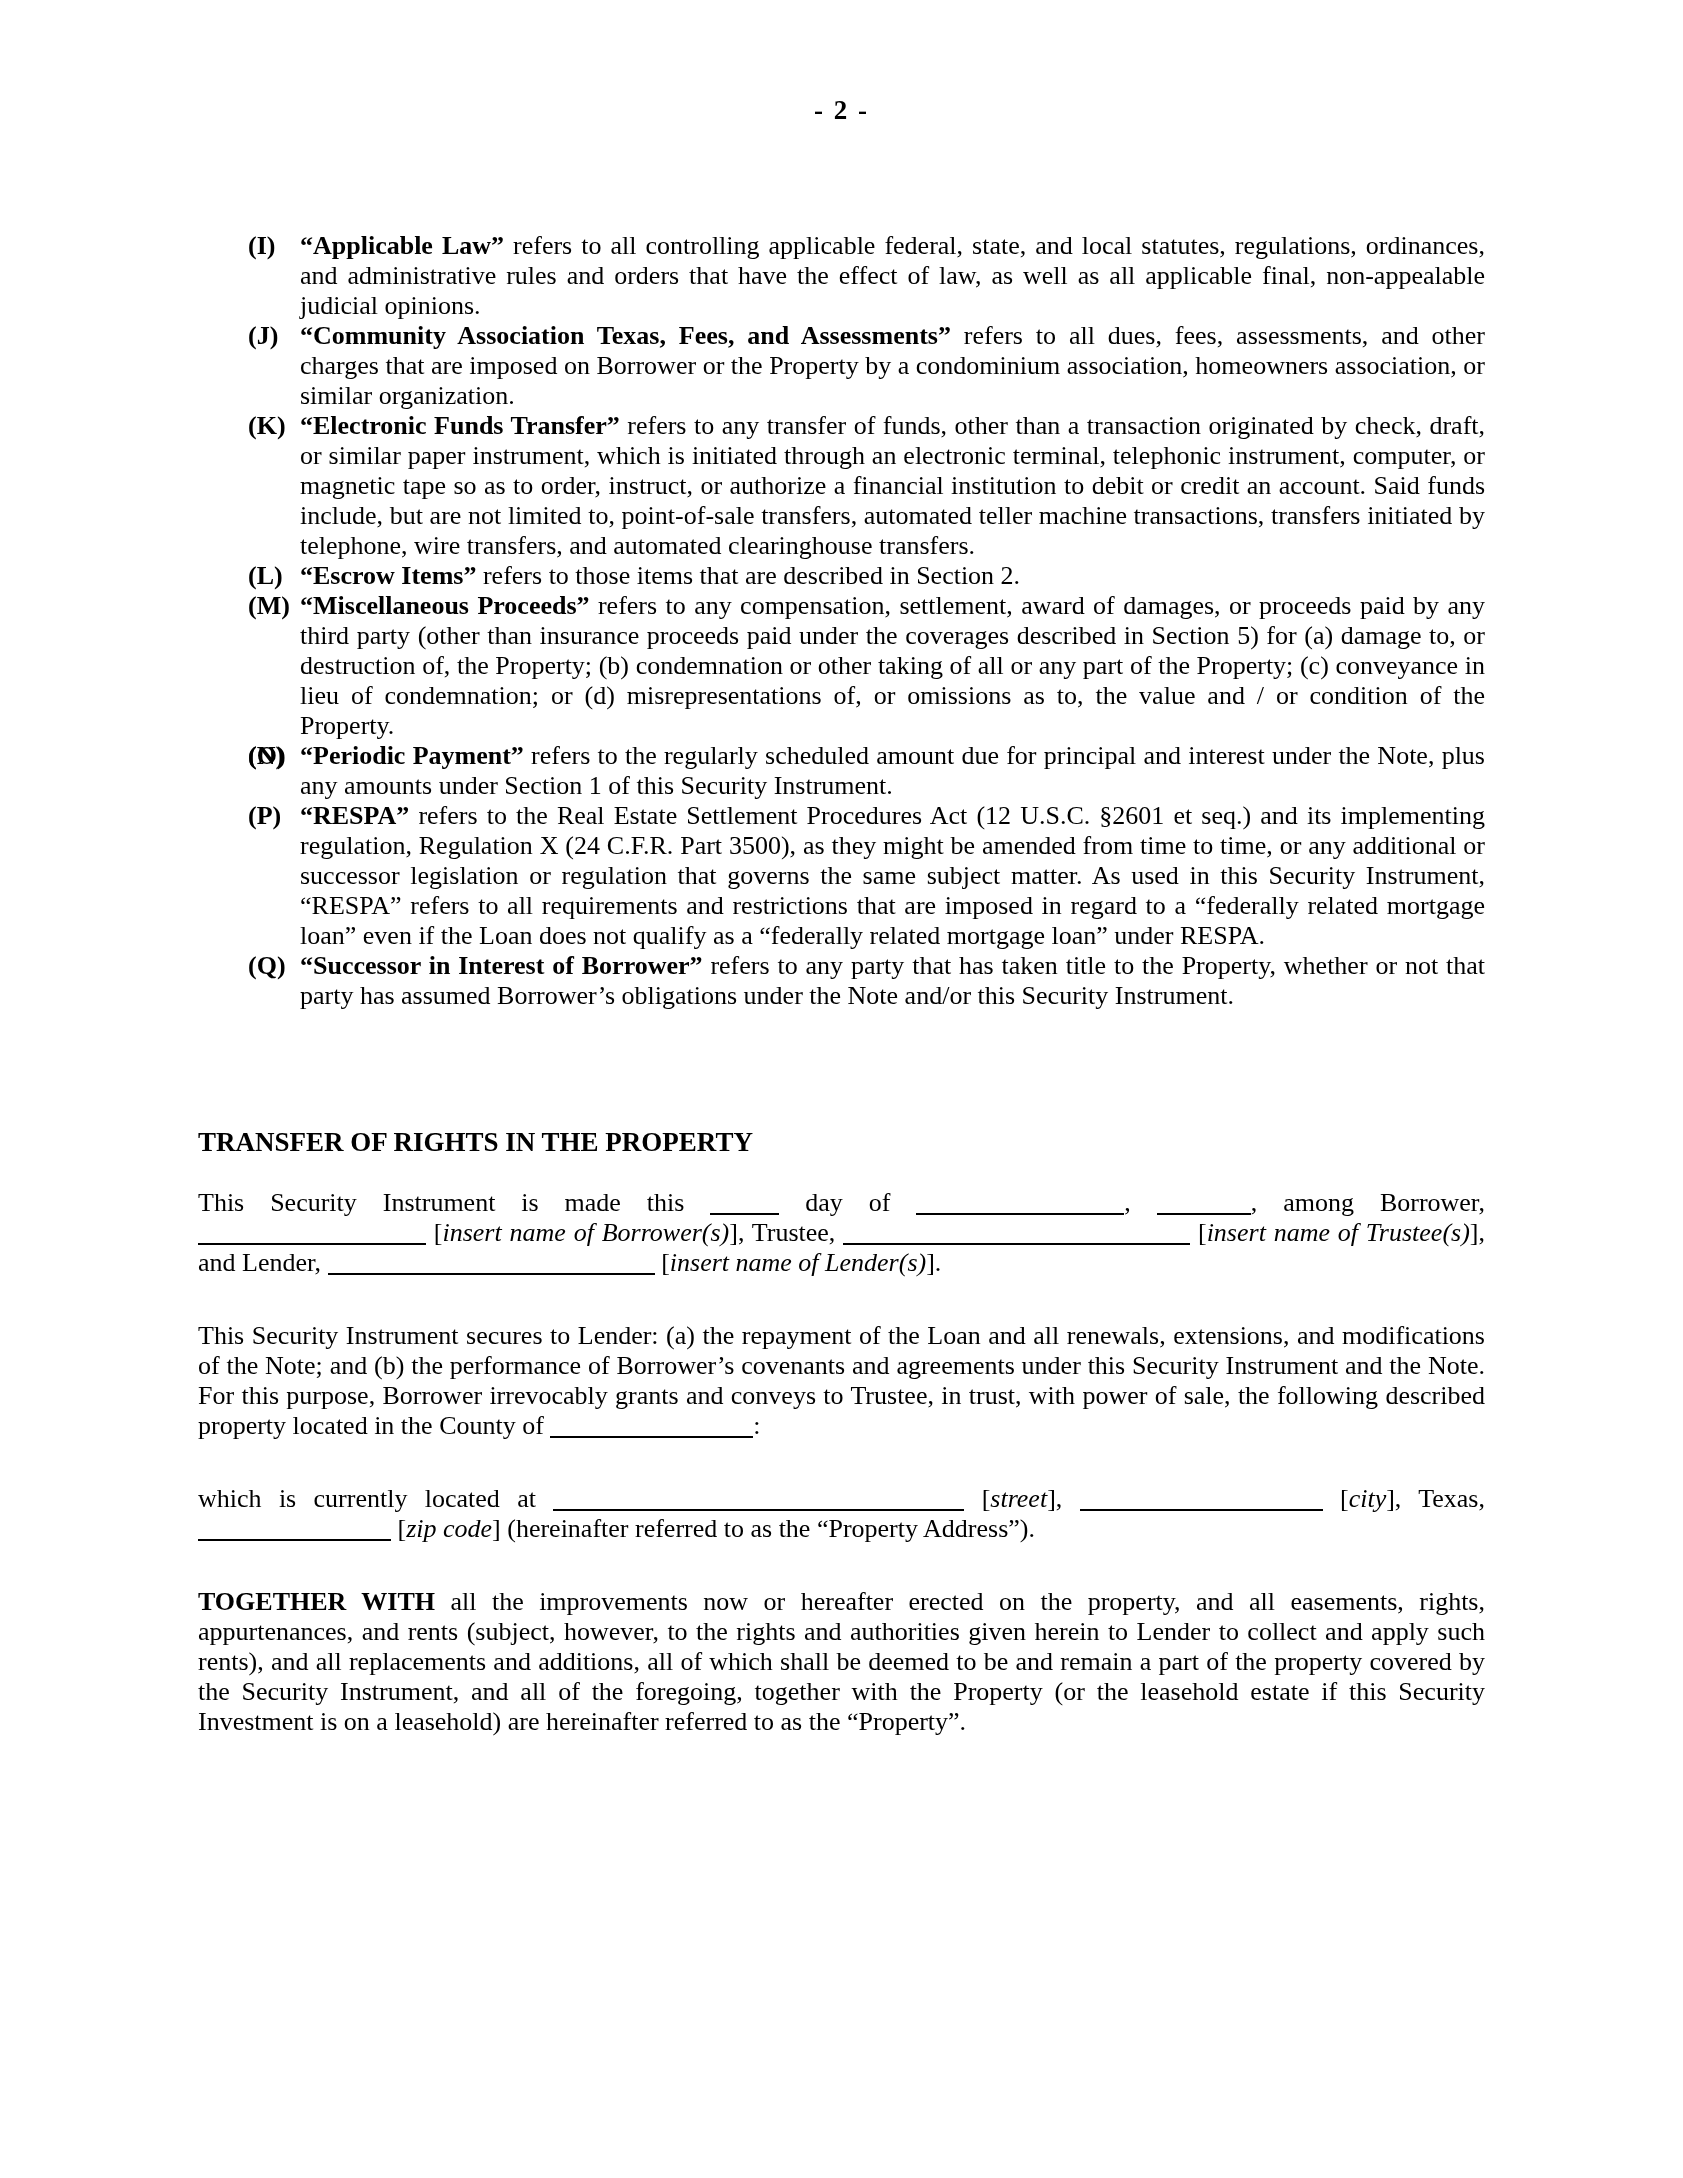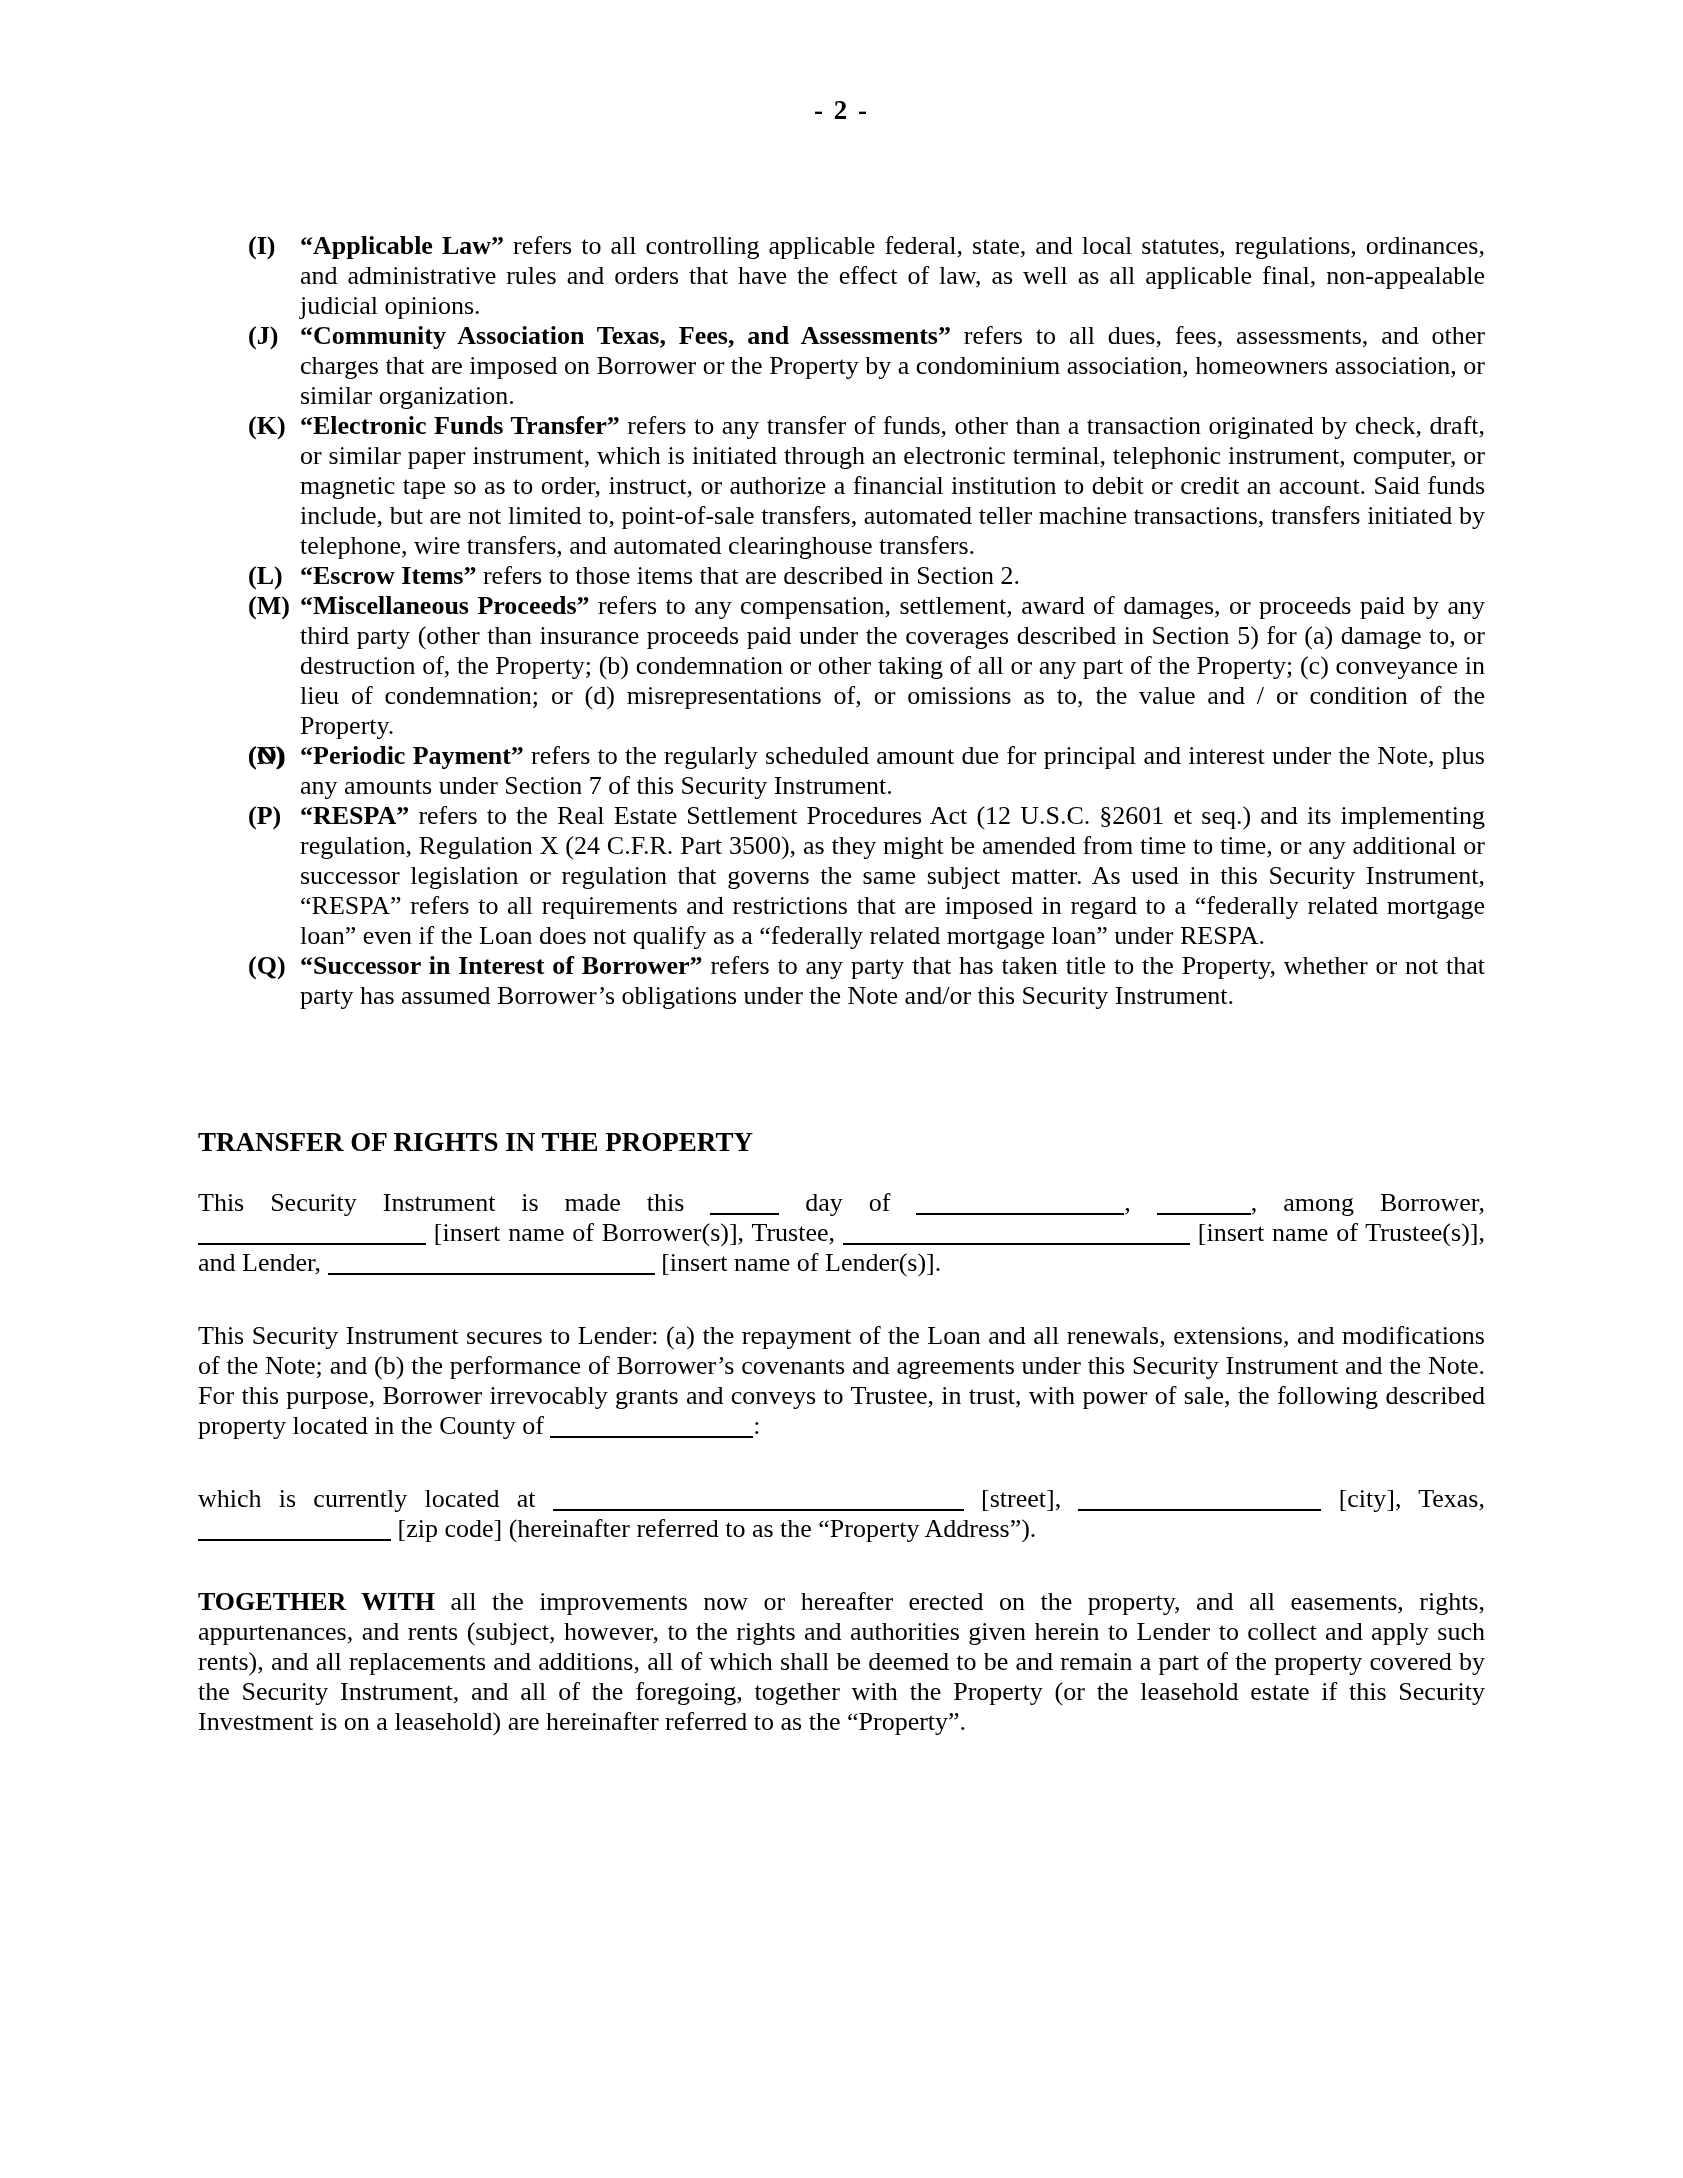--- a/index.html
+++ b/index.html
@@ -51,21 +51,21 @@
     font-size: 27px;
   }
   .para {
     margin-top: 43px;
     text-align: justify;
   }
   .para.first-after-heading {
     margin-top: 31px;
   }
   .b { font-weight: 700; }
-  .i { }
+  .i { font-style: italic; }
   .blank {
     display: inline-block;
     height: 3px;
     border-bottom: 2px solid #000000;
     vertical-align: -4px;
   }
 </style>
 </head>
 <body>
 
@@ -94,21 +94,21 @@
       </div>
       <div class="def-item">
         <span class="def-marker">(M)</span>
         <span><span class="b">“Miscellaneous Proceeds”</span><span> refers to any compensation, settlement, award of damages, or proceeds paid by any third party (other than insurance proceeds paid under the coverages described in Section 5) for (a) damage to, or destruction of, the Property; (b) condemnation or other taking of all or any part of the Property; (c) conveyance in lieu of condemnation; or (d) misrepresentations of, or omissions as to, the value and / or condition of the Property.</span></span>
       </div>
       <div class="def-item">
         <span class="def-marker">(N)</span>
       </div>
       <div class="def-item">
         <span class="def-marker">(O)</span>
-        <span><span class="b">“Periodic Payment”</span><span> refers to the regularly scheduled amount due for principal and interest under the Note, plus any amounts under Section 7 of this Security Instrument.</span></span>
+        <span><span class="b">“Periodic Payment”</span><span> refers to the regularly scheduled amount due for principal and interest under the Note, plus any amounts under Section 1 of this Security Instrument.</span></span>
       </div>
       <div class="def-item">
         <span class="def-marker">(P)</span>
         <span><span class="b">“RESPA”</span><span> refers to the Real Estate Settlement Procedures Act (12 U.S.C. §2601 et seq.) and its implementing regulation, Regulation X (24 C.F.R. Part 3500), as they might be amended from time to time, or any additional or successor legislation or regulation that governs the same subject matter. As used in this Security Instrument, “RESPA” refers to all requirements and restrictions that are imposed in regard to a “federally related mortgage loan” even if the Loan does not qualify as a “federally related mortgage loan” under RESPA.</span></span>
       </div>
       <div class="def-item">
         <span class="def-marker">(Q)</span>
         <span><span class="b">“Successor in Interest of Borrower”</span><span> refers to any party that has taken title to the Property, whether or not that party has assumed Borrower’s obligations under the Note and/or this Security Instrument.</span></span>
       </div>
     </div>

